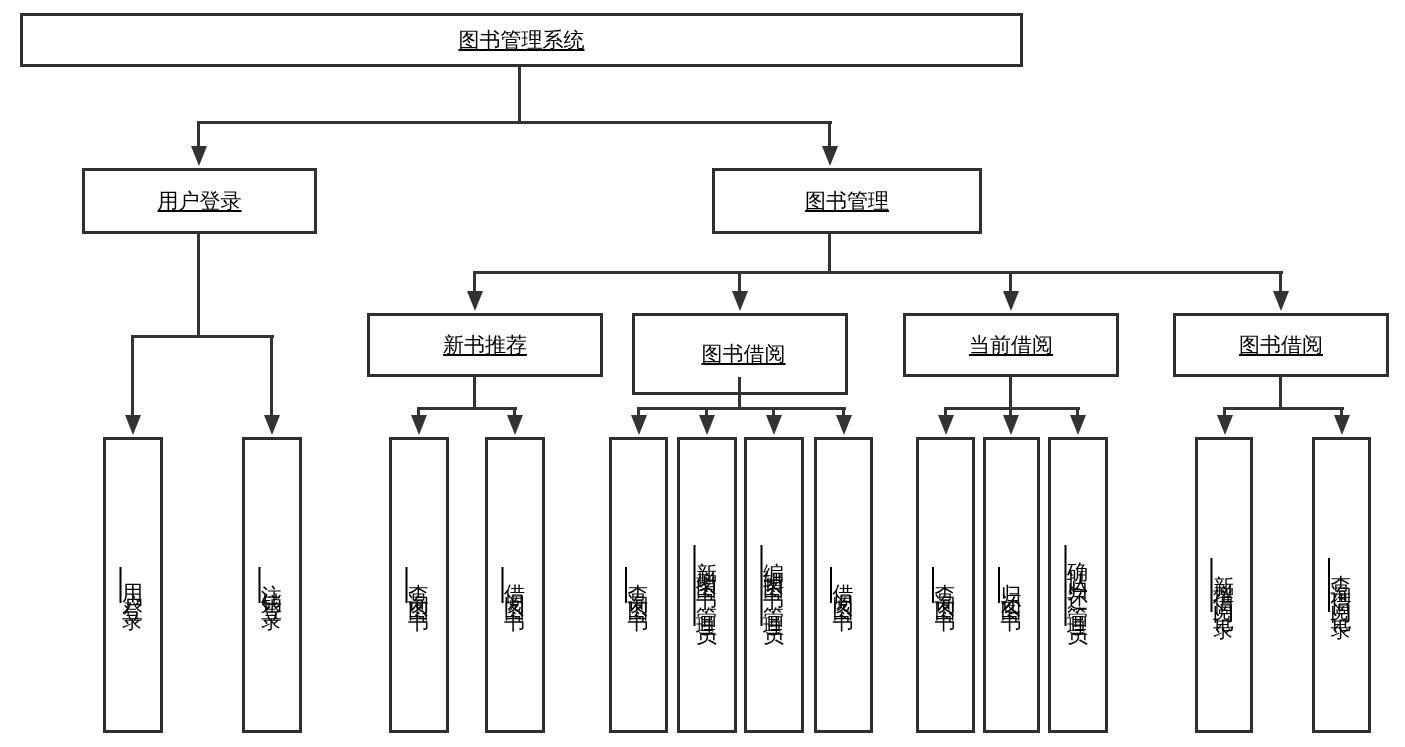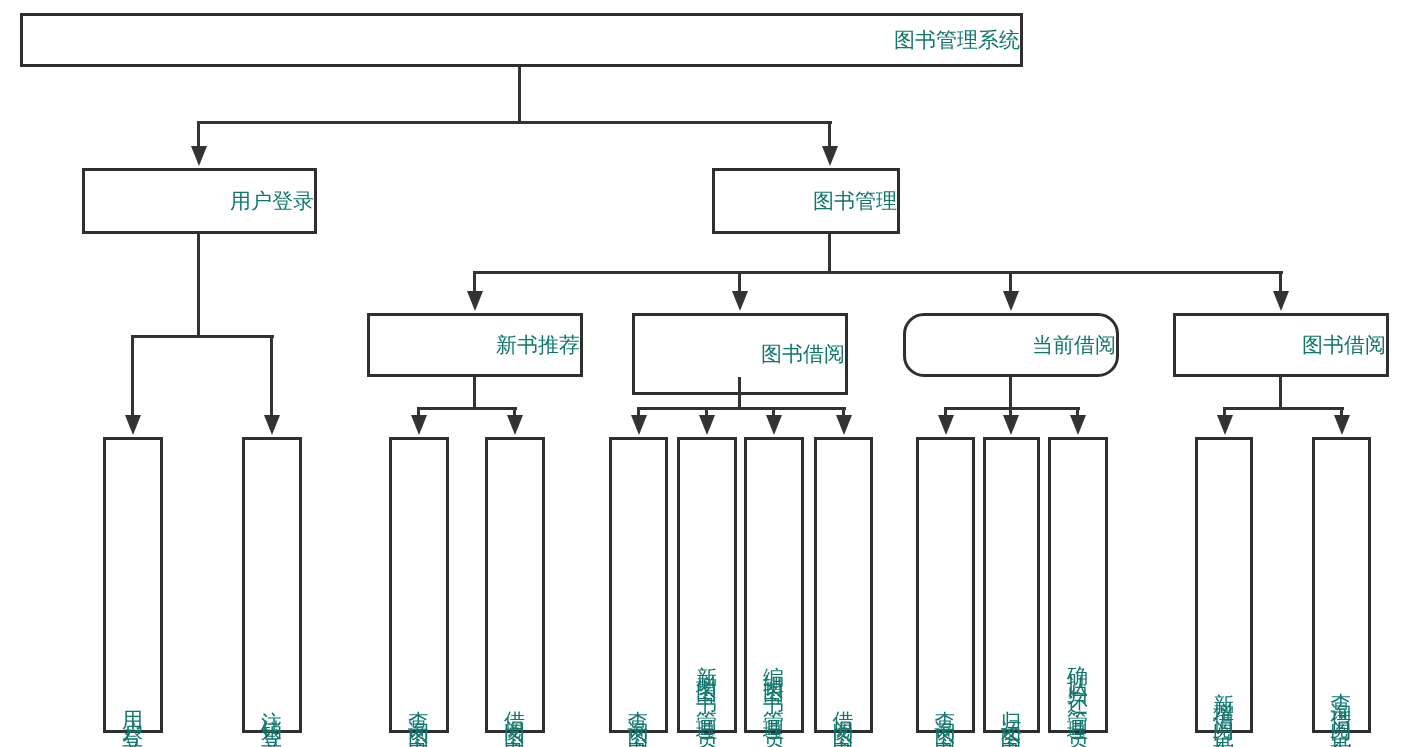--- a/index.html
+++ b/index.html
@@ -3,22 +3,22 @@
 <meta charset="utf-8">
 <style>
   html,body{margin:0;padding:0;background:#ffffff;}
   #canvas{
     position:relative;width:1405px;height:747px;background:#ffffff;overflow:hidden;
     font-family:"Liberation Sans","DejaVu Sans",sans-serif;
   }
   .box{
     position:absolute;box-sizing:border-box;
     border:3px solid #2f2f2f;background:#ffffff;
-    display:flex;align-items:center;justify-content:flex-end;
-    color:#0f766e;font-size:21px;white-space:nowrap;
+    display:flex;align-items:center;justify-content:center;
+    color:#000000;font-size:21px;white-space:nowrap;text-decoration:underline;
   }
   .vbox{
     writing-mode:vertical-rl;text-orientation:mixed;
     letter-spacing:9px;font-size:21px;line-height:1;
     white-space:normal;
   }
   .vl{position:absolute;width:3px;background:#333333;}
   .hl{position:absolute;height:3px;background:#333333;}
   .ah{
     position:absolute;width:0;height:0;
@@ -36,33 +36,33 @@
 <div id="canvas">
 
   <div class="box" style="left:20px;top:13px;width:1003px;height:54px;">
     <span>图书管理系统</span>
   </div>
 
   <div class="box" style="left:82px;top:168px;width:235px;height:66px;">
     <span>用户登录</span>
   </div>
 
-  <div class="box" style="left:712px;top:168px;width:188px;height:66px;">
+  <div class="box" style="left:712px;top:168px;width:270px;height:66px;">
     <span>图书管理</span>
   </div>
 
-  <div class="box" style="left:367px;top:313px;width:216px;height:64px;">
+  <div class="box" style="left:367px;top:313px;width:236px;height:64px;">
     <span>新书推荐</span>
   </div>
 
   <div class="box" style="left:632px;top:313px;width:216px;height:82px;padding-left:7px;">
     <span>图书借阅</span>
   </div>
 
-  <div class="box" style="left:903px;top:313px;width:216px;height:64px;border-radius:21px;">
+  <div class="box" style="left:903px;top:313px;width:216px;height:64px;">
     <span>当前借阅</span>
   </div>
 
   <div class="box" style="left:1173px;top:313px;width:216px;height:64px;">
     <span>图书借阅</span>
   </div>
 
   <div class="box vbox" style="left:103px;top:437px;width:60px;height:296px;">
     <span>用户登录</span>
   </div>

